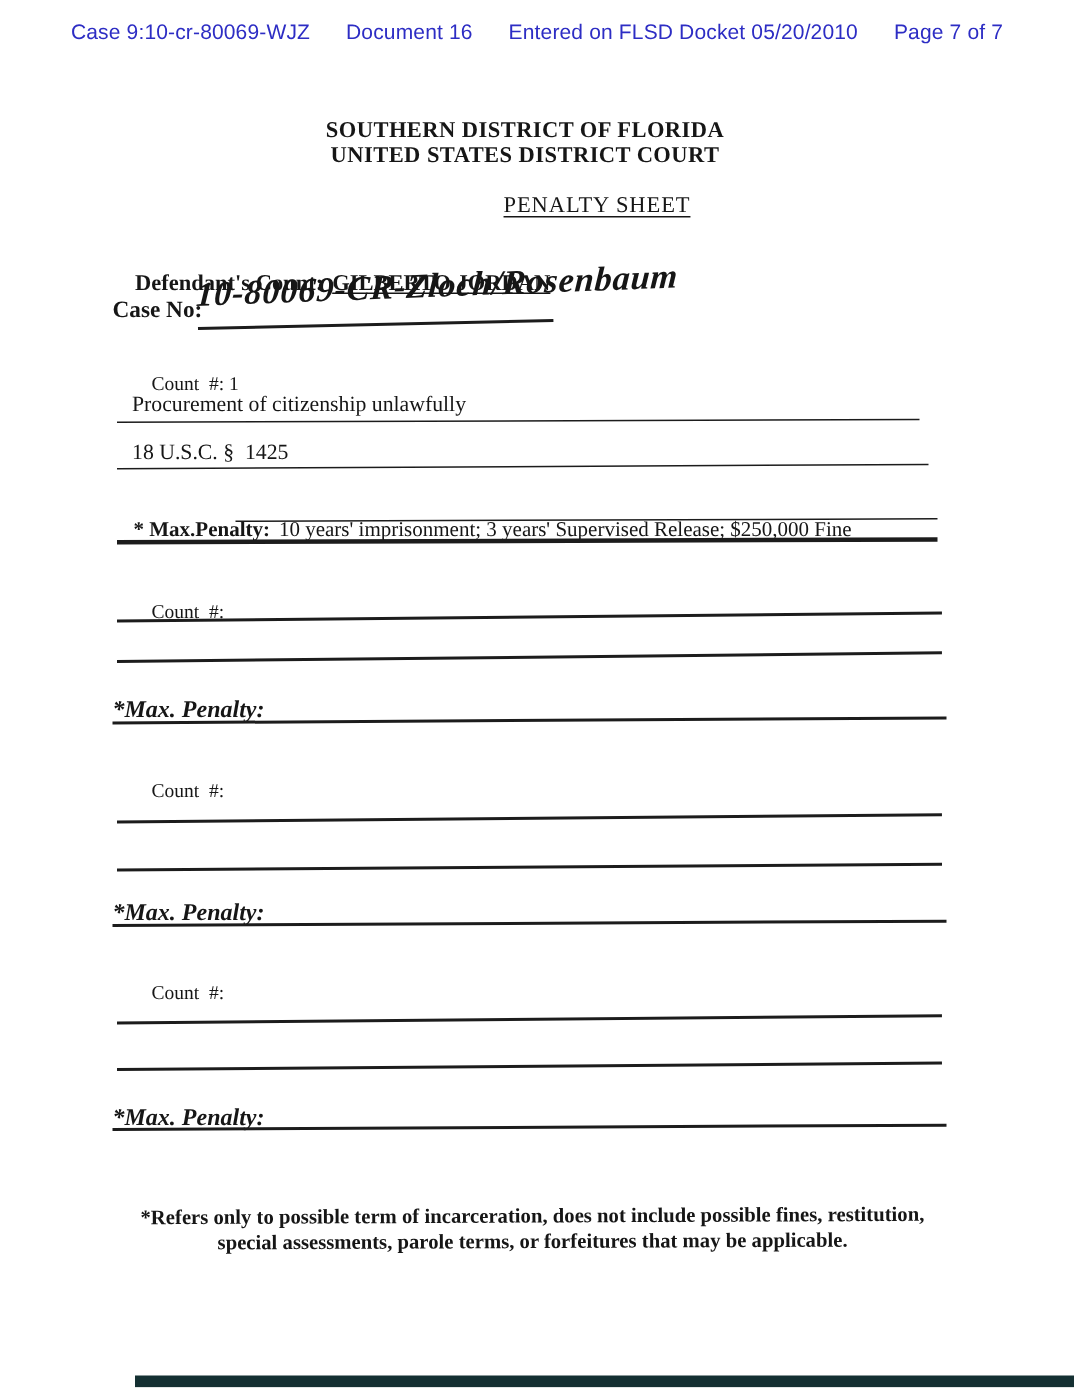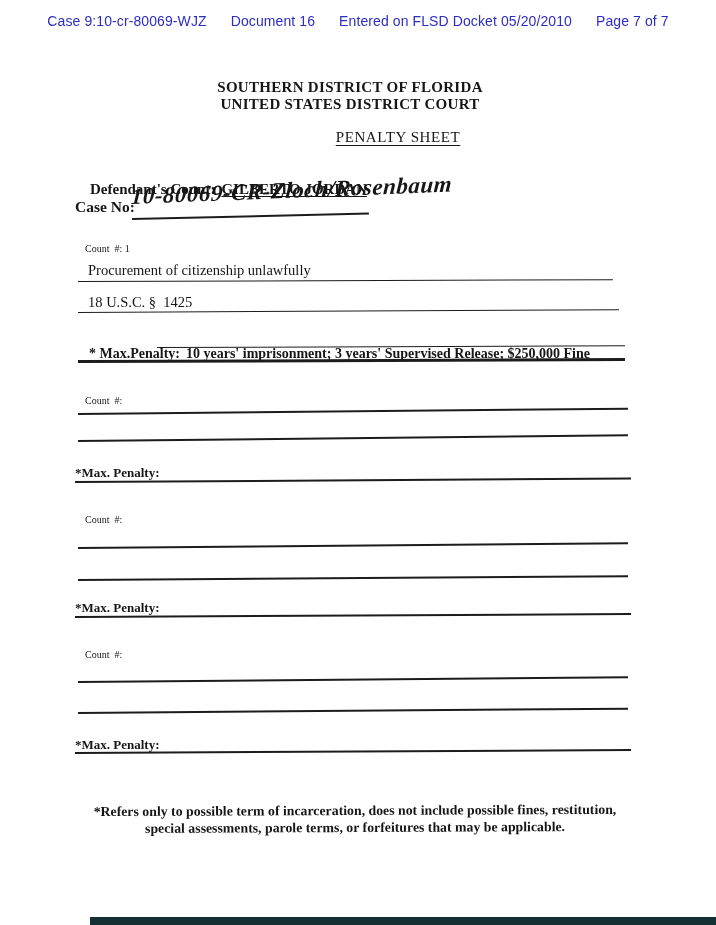--- a/index.html
+++ b/index.html
@@ -96,44 +96,45 @@
     height: 0;
     border-top: 2px solid #1c1c1c;
     transform-origin: left center;
   }
   .rule.thin { border-top-width: 1.8px; }
   .rule.thick { border-top-width: 3px; }
   .rule.mid { border-top-width: 2.5px; }
   
   .count-label {
     position: absolute;
-    left: 75px;
-    font-size: 10px;
+    left: 88px;
+    font-size: 13px;
     white-space: pre;
   }
   .fill-text {
     position: absolute;
     left: 88px;
     font-size: 14.5px;
     white-space: pre;
   }
   .penalty-row {
     position: absolute;
     left: 75px;
     font-size: 14px;
     white-space: pre;
   }
   .penalty-row .p-label { font-weight: 700; margin-top: 44px; }
-  .penalty-row .p-value { margin-left: 6px; font-weight: bold; }
+  .penalty-row .p-value { margin-left: 6px; }
   .penalty-label-blank {
     position: absolute;
     left: 75px;
-    font-size: 13px;
-    font-weight: 700;
-    white-space: pre;
+    font-size: 16px;
+    font-weight: 700;
+    white-space: pre;
+    font-style: italic;
   }
   
   .footnote {
     position: absolute;
     top: 803px;
     left: 0;
     width: 710px;
     text-align: center;
     font-weight: 700;
     font-size: 13.8px;

